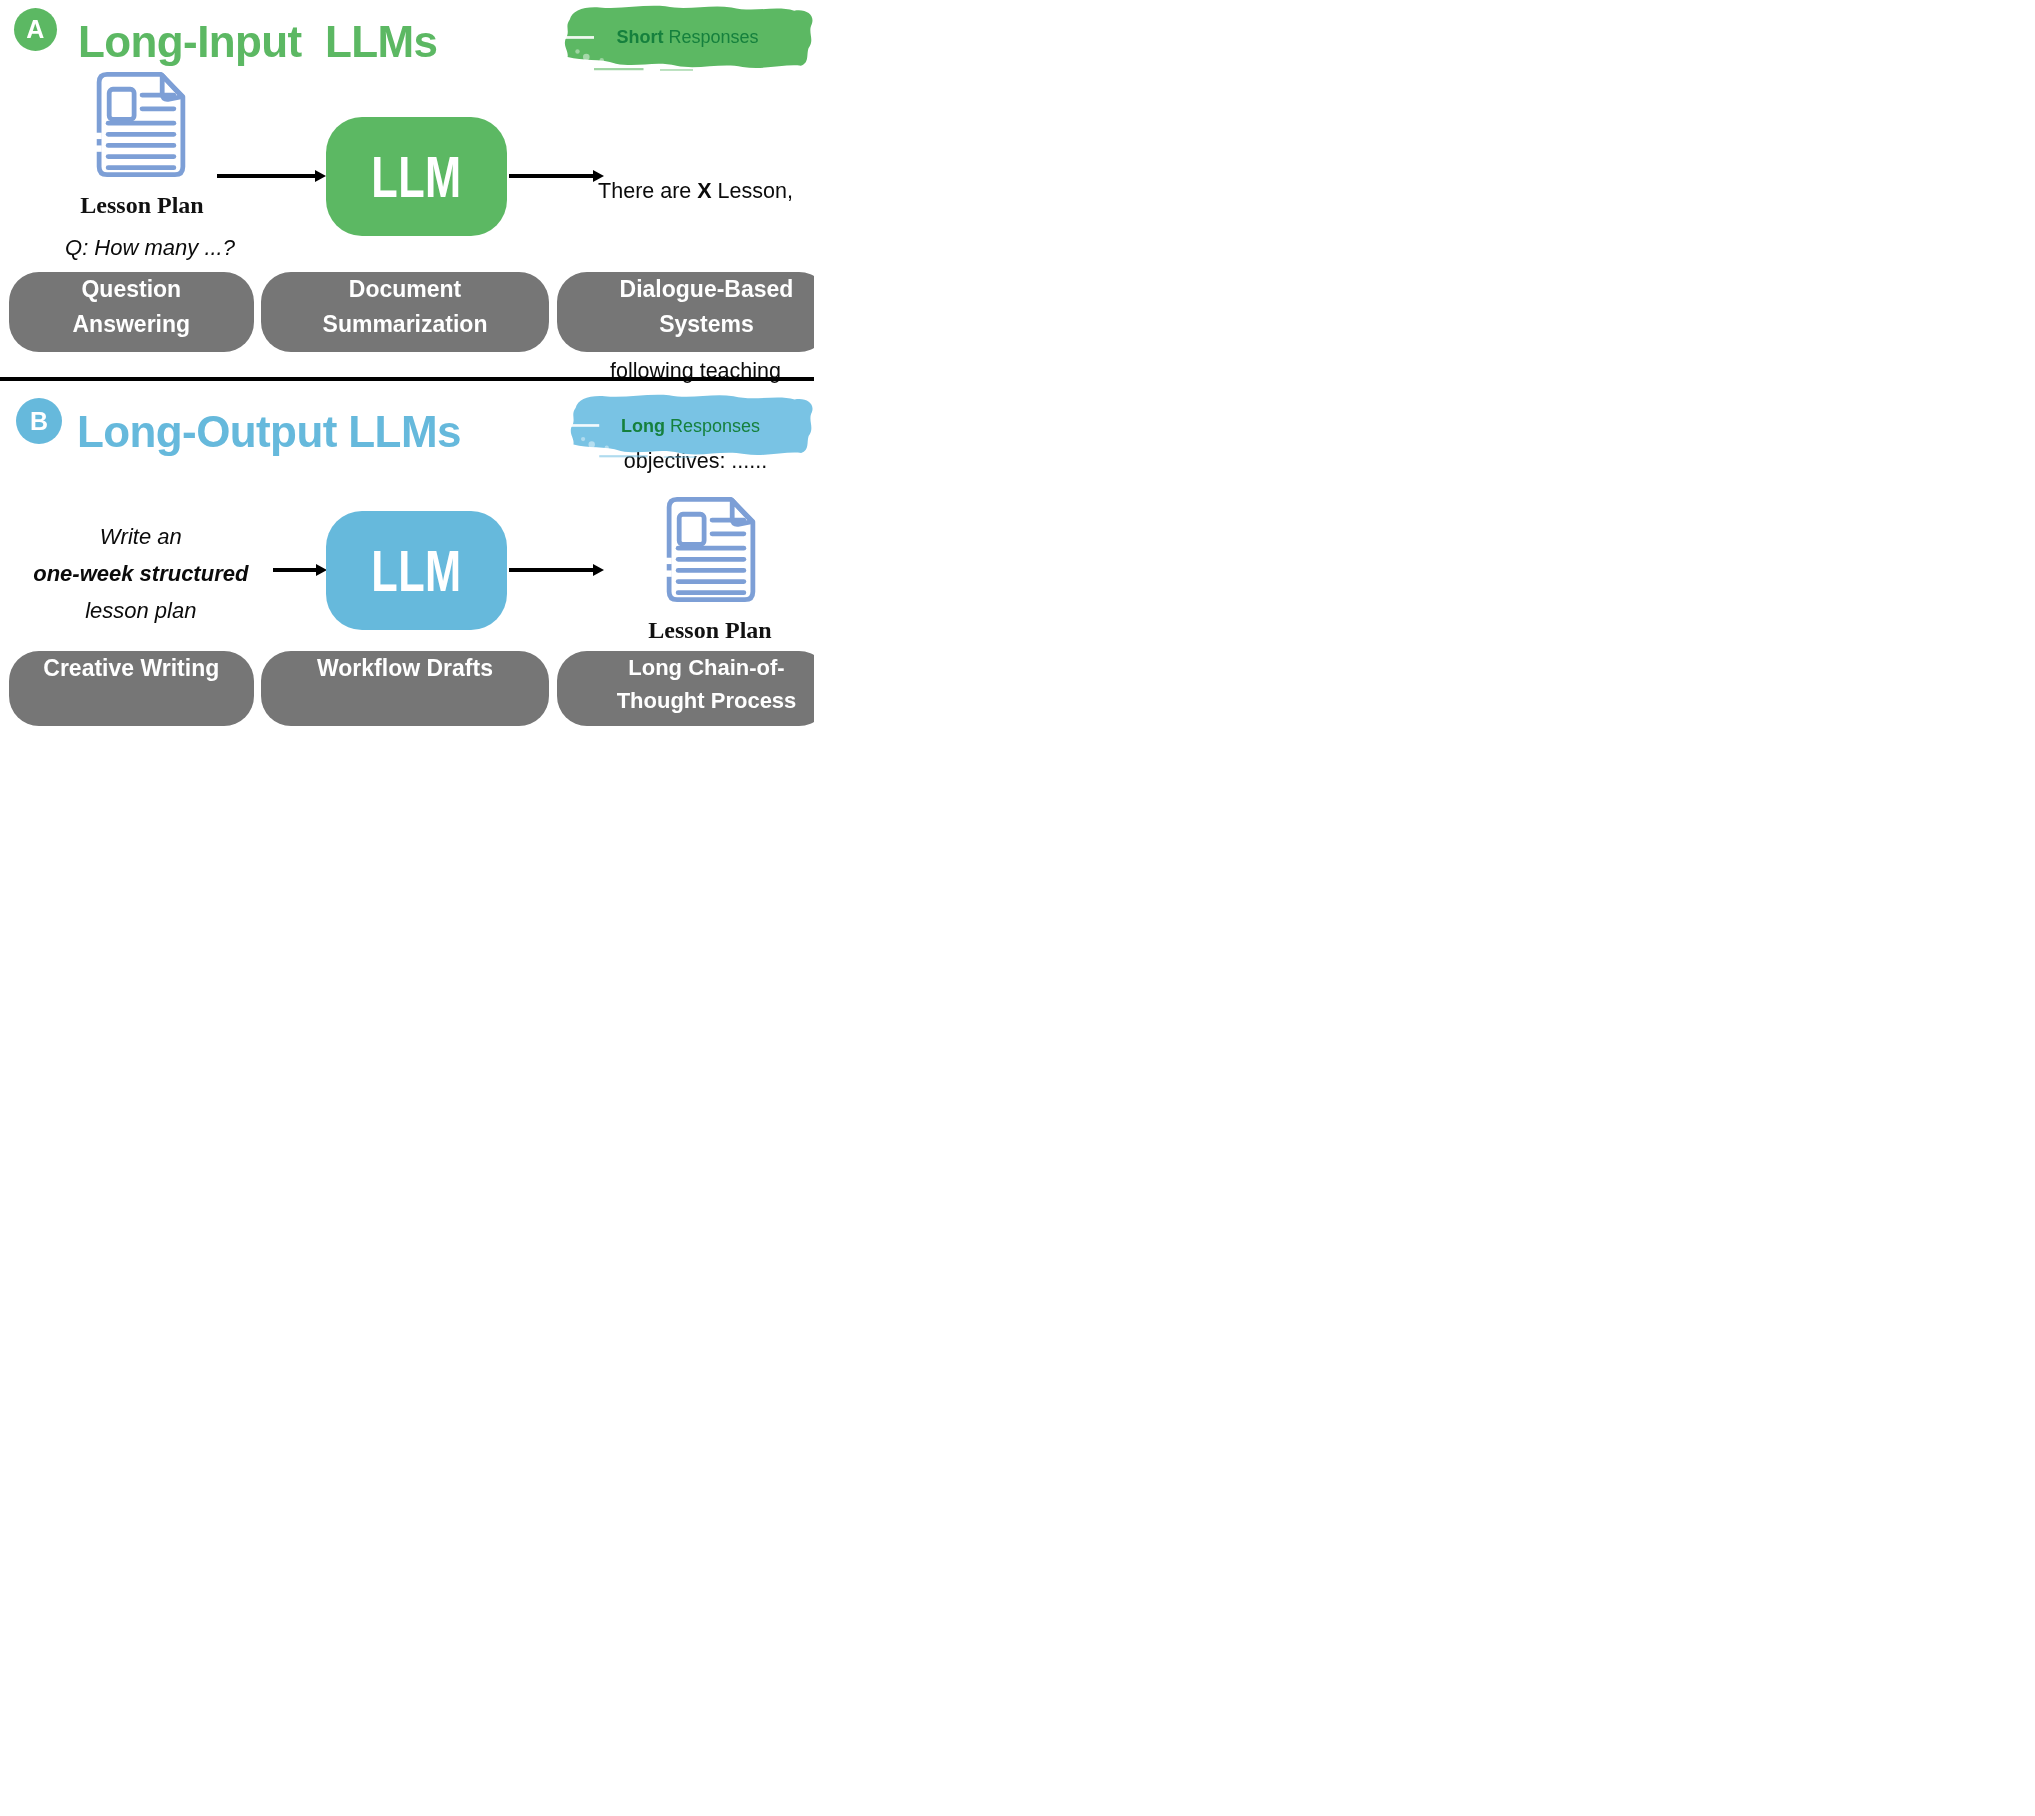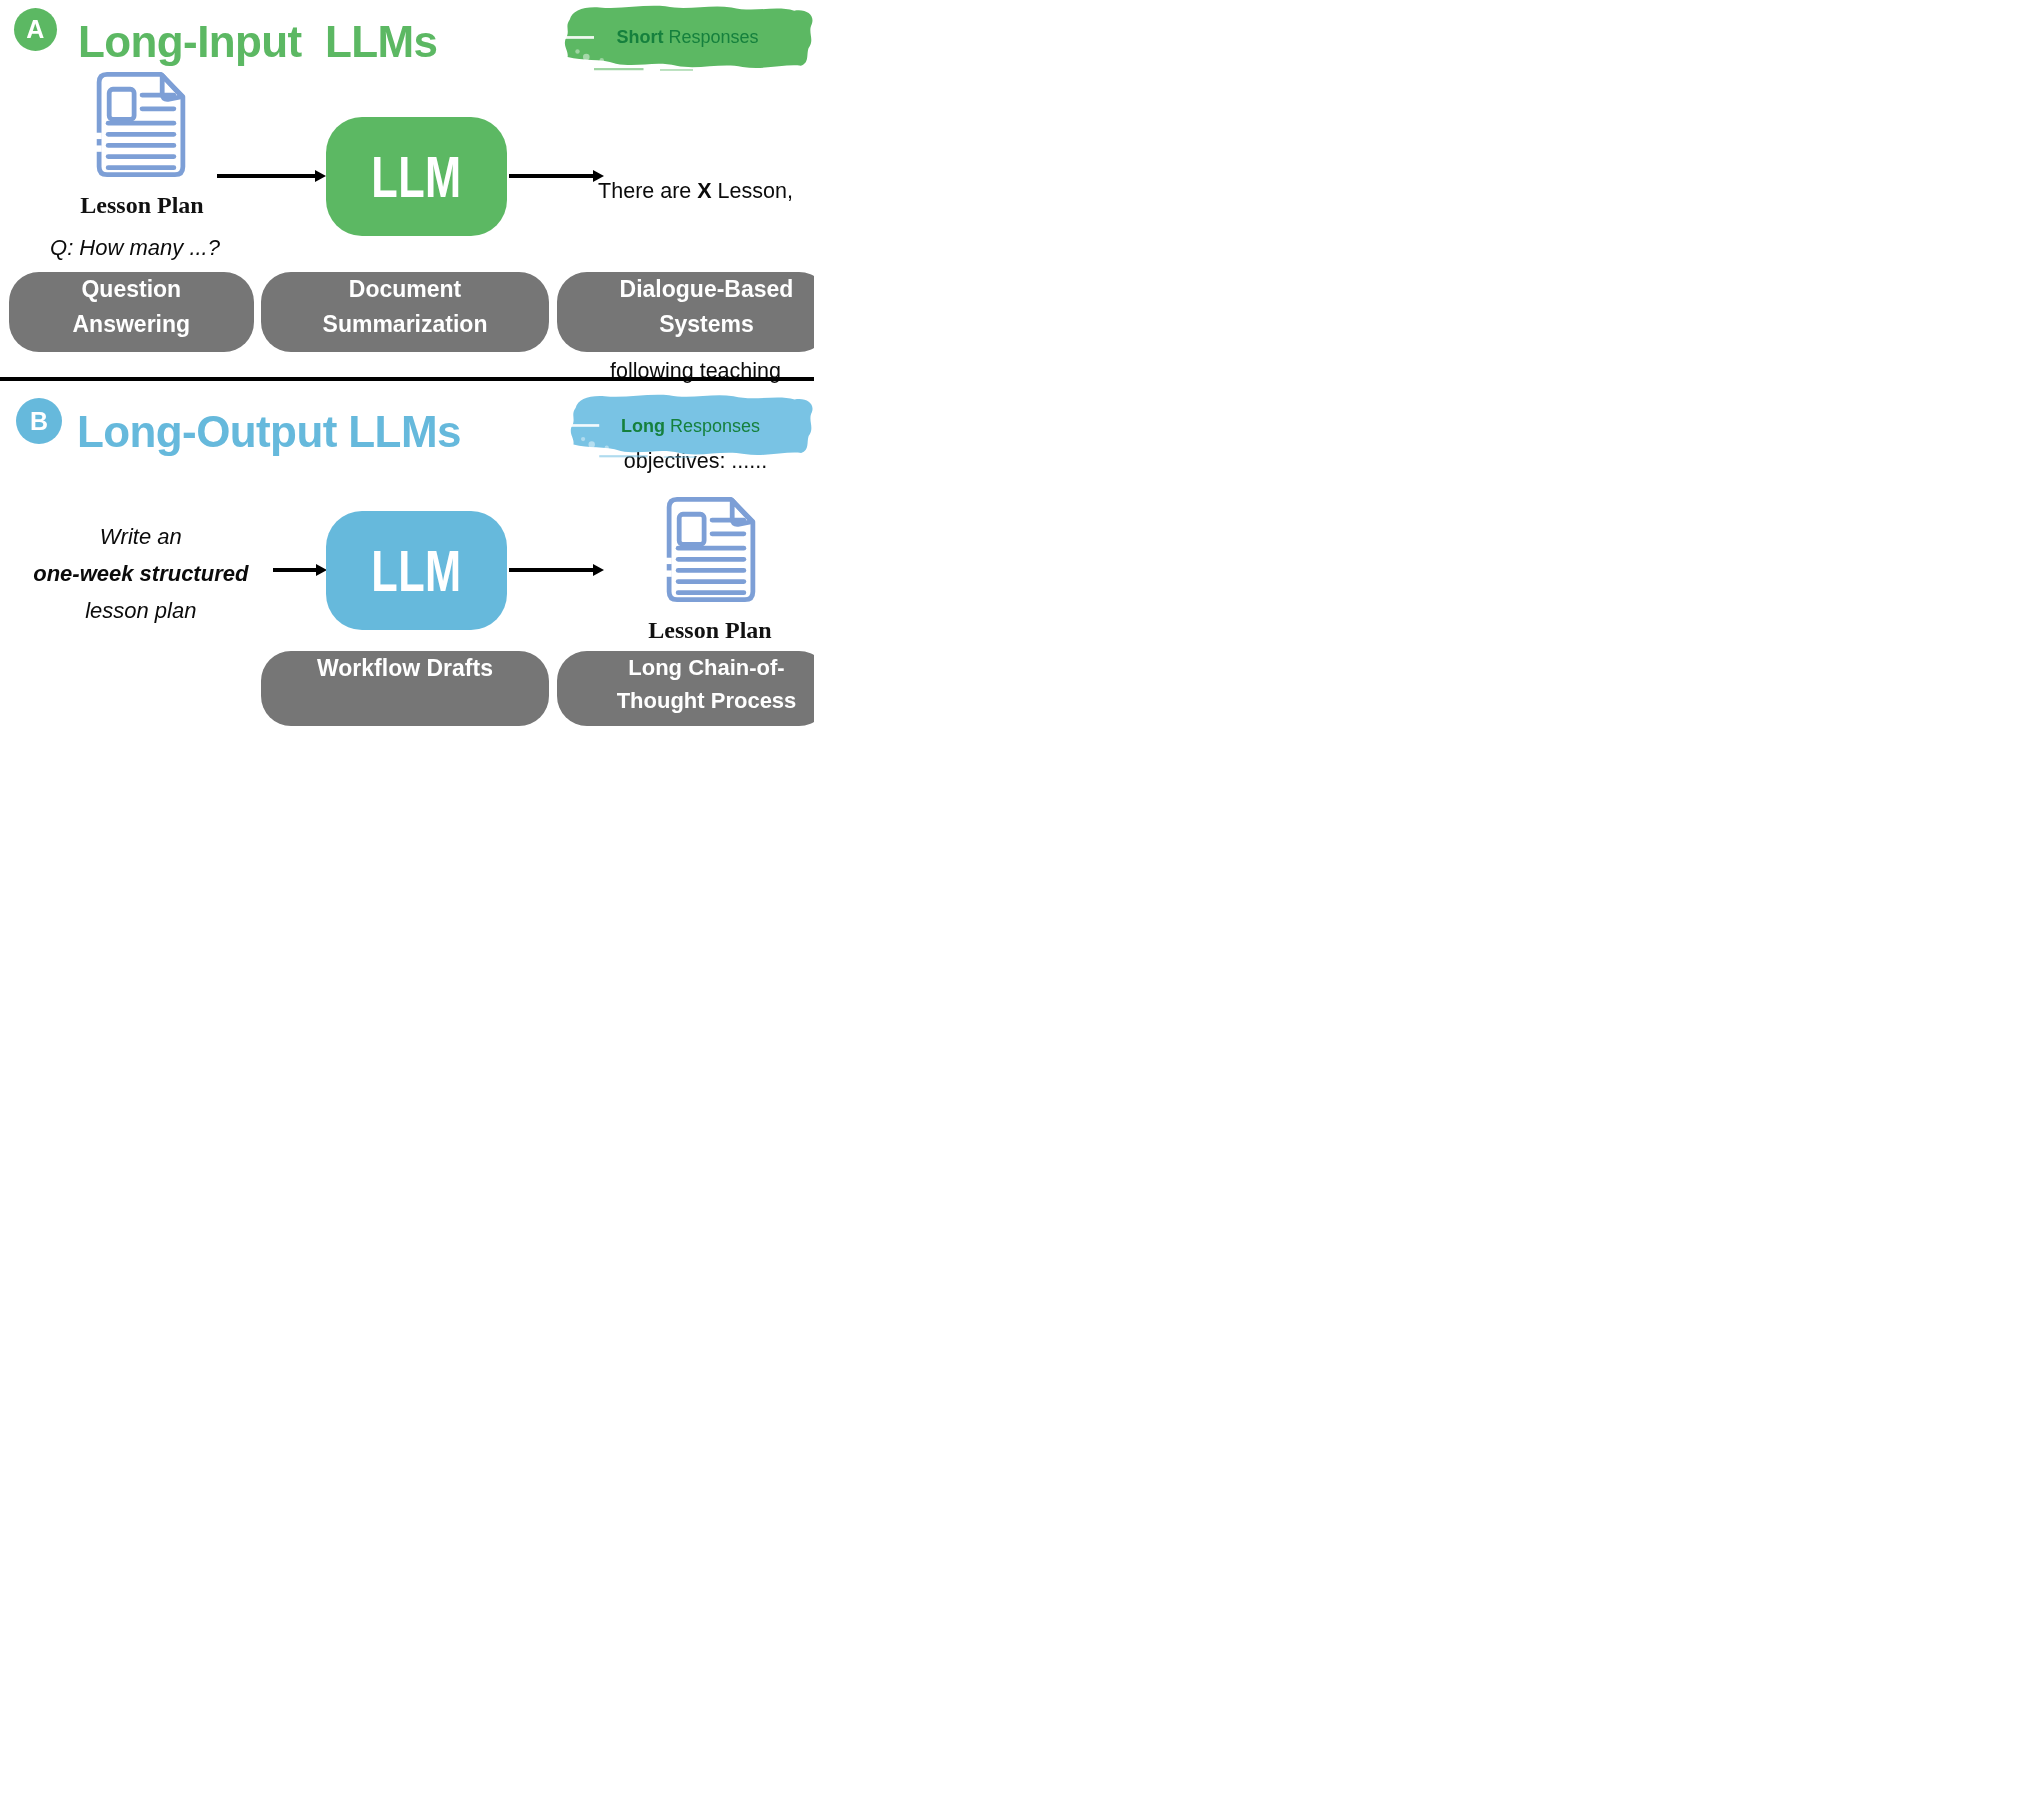--- a/index.html
+++ b/index.html
@@ -32,21 +32,21 @@
   .doc-icon { position:absolute; color:var(--doc_stroke); }
   #doc-a { left:88px;  top:70px; width:106px; height:109px; }
   #doc-b { left:658px; top:495px; width:106px; height:109px; }
   .doc-icon svg { width:100%; height:100%; }
 
   .doc-label { position:absolute; font-family:"Liberation Serif", serif; font-weight:bold;
                font-size:24px; text-align:center; color:#111; }
   #doc-label-a { left:65px;  top:192px;  width:154px; }
   #doc-label-b { left:633px; top:617px; width:154px; }
 
-  .q-text { position:absolute; left:36px; top:235px; width:198px; text-align:center;
+  .q-text { position:absolute; left:51px; top:235px; width:198px; text-align:center;
             font-style:italic; font-size:22px; color:#0b0b0b; }
 
   
   .llm-box { position:absolute; width:181px; height:119px; border-radius:36px;
              display:flex; align-items:center; justify-content:center; color:#fff; }
   #llm-a { left:326px; top:117px; background:var(--green); }
   #llm-b { left:326px; top:511px; background:var(--blue); }
   .llm-box span { font-size:57px; font-weight:bold; display:inline-block;
                   transform:scaleX(0.76); letter-spacing:0.6px; }
 
@@ -214,20 +214,24 @@
           <path d="M38,142 H162"></path>
         <path d="M38,163 H162"></path>
           <path d="M38,184 H162"></path>
       </g>
       <rect x="12" y="118" width="14" height="12" fill="#ffffff"></rect>
       <rect x="12" y="142" width="14" height="12" fill="#ffffff"></rect>
     </svg>
   </div>
   <div class="doc-label" id="doc-label-b">Lesson Plan</div>
 
+  <div class="pill" id="pill-b1">
+    <div>Creative Writing</div>
+
+  </div>
   <div class="pill" id="pill-b2">
     <div>Workflow Drafts</div>
 
   </div>
   <div class="pill" id="pill-b3">
     <div>Long Chain-of-</div>
     <div>Thought Process</div>
   </div>
 
 </div>

